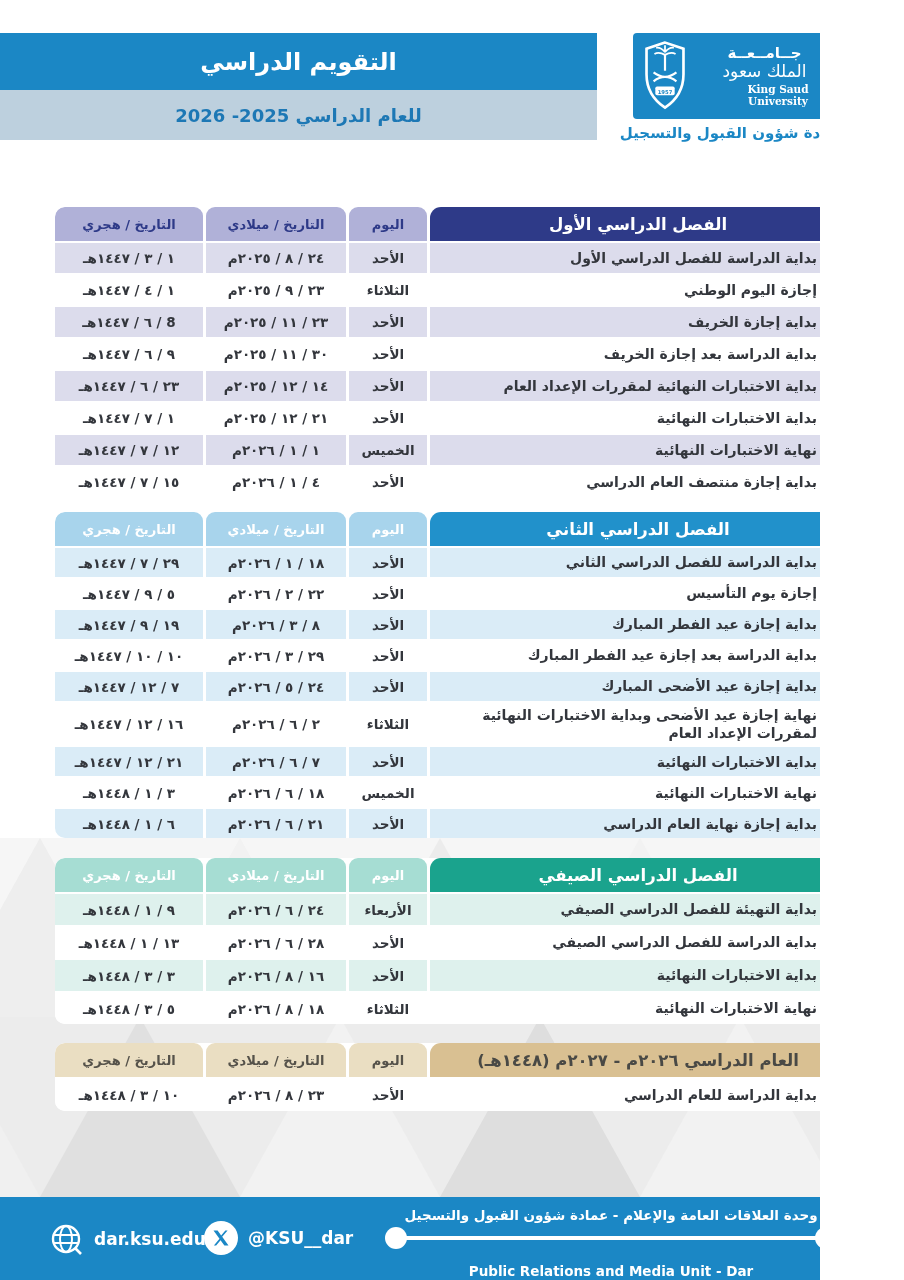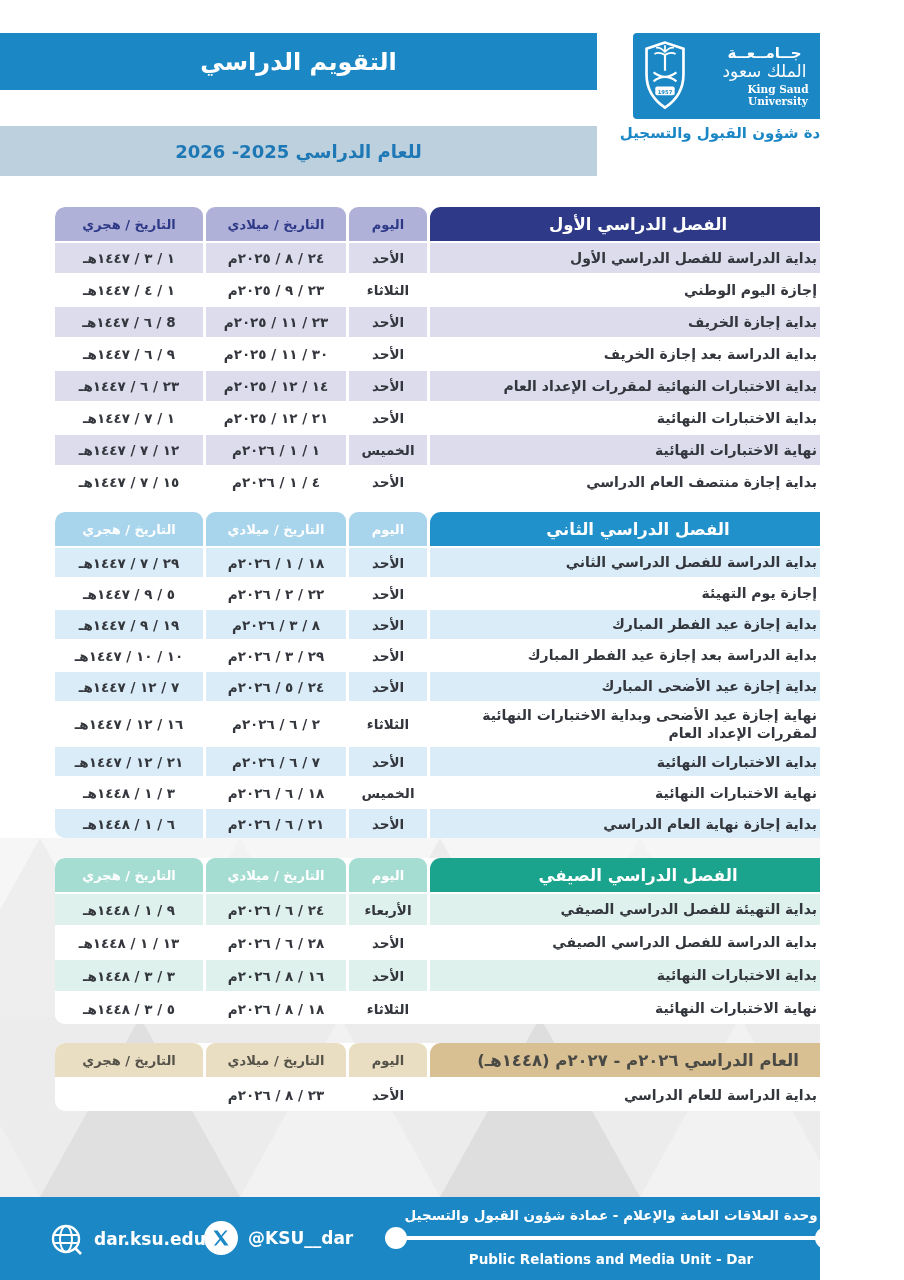--- a/index.html
+++ b/index.html
@@ -12,21 +12,21 @@
   .bg-pattern { position:absolute; left:0; top:838px; width:904px; height:359px; z-index:0; }
   
   .title-bar {
     position:absolute; left:0; top:33px; width:597px; height:57px;
     background:var(--brand); display:flex; align-items:center; justify-content:center;
     color:#fff; font-size:24px; font-weight:bold; z-index:2;
   }
   .subtitle-bar {
     position:absolute; left:0; top:90px; width:597px; height:50px;
     background:var(--lightbar); display:flex; align-items:center; justify-content:center;
-    color:var(--subtitle); font-size:18px; font-weight:bold; z-index:2; direction:rtl;margin-top:36px;
+    color:var(--subtitle); font-size:18px; font-weight:bold; z-index:2; direction:rtl;
   }
   .logo-box {
     position:absolute; left:633px; top:33px; width:211px; height:86px;
     background:var(--brand); border-radius:4px; z-index:2;
     display:flex; align-items:center; justify-content:center; gap:8px; direction:rtl; padding:6px 10px;
   }
   .logo-text { flex:1; text-align:center; color:#fff; line-height:1.15; }
   .logo-ar1 { font-size:15px; font-weight:bold; letter-spacing:1px; }
   .logo-ar2 { font-size:17px; font-weight:normal; }
   .logo-en  { font-size:10.5px; font-weight:bold; font-family:"DejaVu Serif", serif; margin-top:2px;margin-left:27px; }
@@ -63,21 +63,21 @@
   .f-item { position:absolute; display:flex; align-items:center; gap:10px; font-weight:bold; font-size:17px; }
   .f-web { left:48px; top:24px; }
   .f-x { left:204px; top:24px; }
   .icon-circle { width:34px; height:34px; border-radius:50%; background:#fff; display:flex; align-items:center; justify-content:center; }
   .f-unit { position:absolute; left:385px; top:10px; width:452px; text-align:center; }
   .f-unit-ar { font-size:13.5px; font-weight:bold; direction:rtl; }
   .f-line { position:relative; height:22px; margin-top:4px; }
   .f-line .bar { position:absolute; left:10px; right:10px; top:9px; height:4px; background:#fff; border-radius:2px; }
   .f-line .dot { position:absolute; top:0; width:22px; height:22px; border-radius:50%; background:#fff; }
   .f-line .dot.l { left:0; } .f-line .dot.r { right:0; }
-  .f-unit-en { font-size:13.5px; font-weight:bold; margin-top:2px; }
+  .f-unit-en { font-size:13.5px; font-weight:bold; margin-top:14px; }
 </style>
 </head>
 <body>
 
 <div class="page">
 
   <svg class="bg-pattern" viewBox="0 0 904 359" preserveAspectRatio="none" aria-hidden="true">
     <g opacity="0.8">
       <rect x="0" y="0" width="904" height="180" fill="#f4f4f4"></rect>
       <polygon points="-60,180 40,0 140,180" fill="#eaeaea"></polygon>
@@ -159,21 +159,21 @@
     </section>
   <section class="cal-table" style="top: 512px; --hbg: #2191cb; --htx: #ffffff; --sbg: #a8d4ec; --stx: #ffffff; --tint: #daecf7; --rh: 29px;">
       <div class="cell head-title">الفصل الدراسي الثاني</div>
       <div class="cell head-sub">اليوم</div>
       <div class="cell head-sub">التاريخ / ميلادي</div>
       <div class="cell head-sub">التاريخ / هجري</div>
       <div class="cell c-event tint">بداية الدراسة للفصل الدراسي الثاني</div>
       <div class="cell c-mid tint">الأحد</div>
       <div class="cell c-mid tint">١٨ / ١ / ٢٠٢٦م</div>
       <div class="cell c-mid tint">٢٩ / ٧ / ١٤٤٧هـ</div>
-      <div class="cell c-event">إجازة يوم التهيئة</div>
+      <div class="cell c-event">إجازة يوم التأسيس</div>
       <div class="cell c-mid">الأحد</div>
       <div class="cell c-mid">٢٢ / ٢ / ٢٠٢٦م</div>
       <div class="cell c-mid">٥ / ٩ / ١٤٤٧هـ</div>
       <div class="cell c-event tint">بداية إجازة عيد الفطر المبارك</div>
       <div class="cell c-mid tint">الأحد</div>
       <div class="cell c-mid tint">٨ / ٣ / ٢٠٢٦م</div>
       <div class="cell c-mid tint">١٩ / ٩ / ١٤٤٧هـ</div>
       <div class="cell c-event">بداية الدراسة بعد إجازة عيد الفطر المبارك</div>
       <div class="cell c-mid">الأحد</div>
       <div class="cell c-mid">٢٩ / ٣ / ٢٠٢٦م</div>
@@ -222,20 +222,21 @@
       <div class="cell c-mid">٥ / ٣ / ١٤٤٨هـ</div>
     </section>
   <section class="cal-table" style="top: 1043px; --hbg: #d9c092; --htx: #494945; --sbg: #eadec2; --stx: #55524a; --tint: #ffffff; --rh: 32px;">
       <div class="cell head-title">العام الدراسي ٢٠٢٦م - ٢٠٢٧م (١٤٤٨هـ)</div>
       <div class="cell head-sub">اليوم</div>
       <div class="cell head-sub">التاريخ / ميلادي</div>
       <div class="cell head-sub">التاريخ / هجري</div>
       <div class="cell c-event tint">بداية الدراسة للعام الدراسي</div>
       <div class="cell c-mid tint">الأحد</div>
       <div class="cell c-mid tint">٢٣ / ٨ / ٢٠٢٦م</div>
+      <div class="cell c-mid tint">١٠ / ٣ / ١٤٤٨هـ</div>
     </section>
 
   <div class="footer">
     <div class="f-item f-web">
       <svg width="36" height="36" viewBox="0 0 36 36" aria-hidden="true">
         <circle cx="18" cy="18" r="13" fill="none" stroke="#ffffff" stroke-width="2.4"></circle>
         <ellipse cx="18" cy="18" rx="6" ry="13" fill="none" stroke="#ffffff" stroke-width="2"></ellipse>
         <line x1="5" y1="14" x2="31" y2="14" stroke="#ffffff" stroke-width="2"></line>
         <line x1="5" y1="22" x2="31" y2="22" stroke="#ffffff" stroke-width="2"></line>
         <line x1="27" y1="27" x2="33" y2="33" stroke="#ffffff" stroke-width="2.6"></line>

